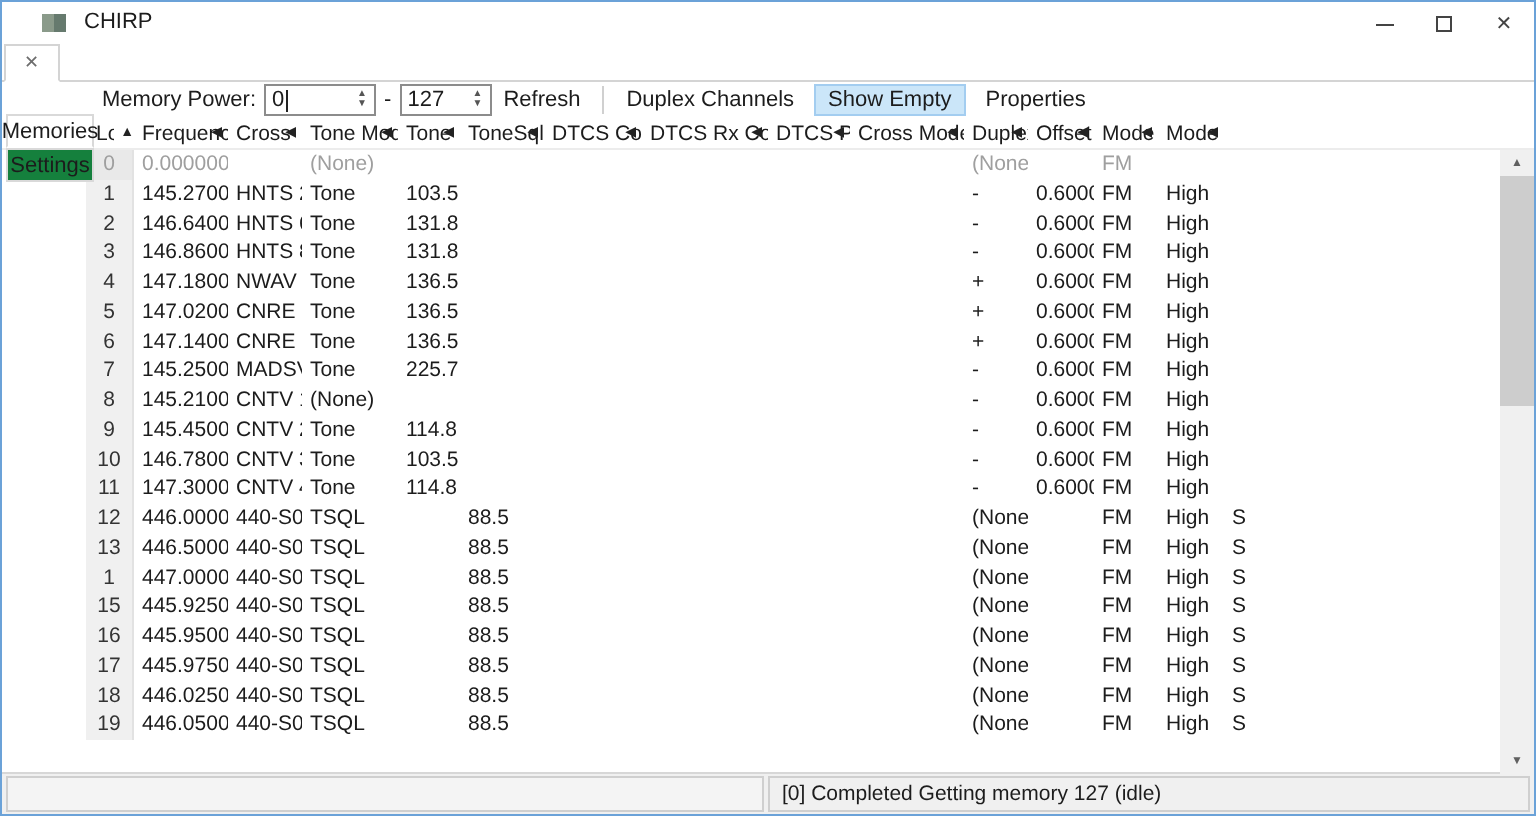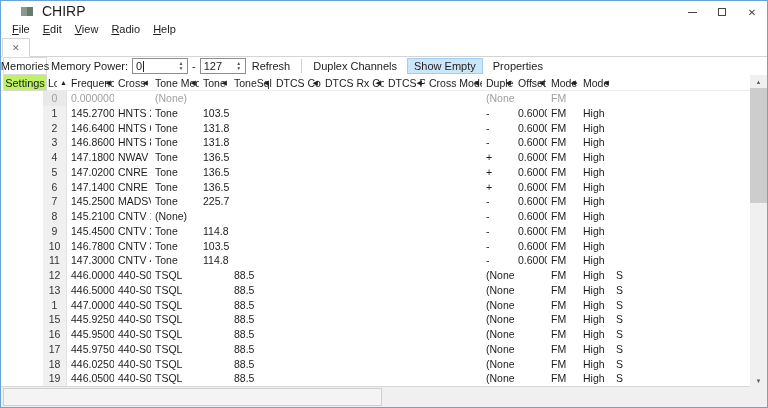--- a/index.html
+++ b/index.html
@@ -6,21 +6,21 @@
   *{box-sizing:border-box;}
   .window{
     width:768px;height:408px;background:#fff;position:relative;
     border:1px solid var(--window-border,#6ba2d8);
     font-family:"Liberation Sans","DejaVu Sans",sans-serif;
     color:#1c1c1c;display:flex;flex-direction:column;overflow:hidden;
   }
   
   .titlebar{height:20px;flex:0 0 20px;display:flex;align-items:center;padding-left:10px;position:relative;}
   .app-icon{width:12px;height:9px;margin-left:10px;margin-right:9px;display:inline-block;}
-  .title-text{font-size:14px;}
+  .title-text{font-size:11px;}
   .win-controls{position:absolute;right:0;top:0;height:22px;display:flex;}
   .win-btn{width:30px;height:22px;display:flex;align-items:center;justify-content:center;color:#444;font-size:10px;}
   .max-glyph{width:8px;height:8px;border:1px solid #444;display:inline-block;}
   .min-glyph{width:9px;height:1px;background:#444;display:inline-block;}
   
   .menubar{height:16px;flex:0 0 16px;display:flex;align-items:center;padding-left:8px;font-size:11px;}
   .menu-item{padding:0 3px;margin-right:7px;}
   .menu-item u{text-decoration:underline;}
   
   .tabbar{height:20px;flex:0 0 20px;display:flex;align-items:flex-end;padding-left:1px;border-bottom:1px solid #d4d4d4;}
@@ -36,21 +36,21 @@
   .spin-arrows{width:12px;display:flex;flex-direction:column;align-items:center;justify-content:center;line-height:4px;}
   .spin-arrows span{font-size:5px;color:#555;display:block;height:5px;}
   .flatbtn{padding:0 6px;}
   .tb-sep{width:1px;height:14px;background:#d0d0d0;margin:0 5px;}
   .toggle-on{background:var(--show-empty-active-bg,#cbe6f9);border:1px solid var(--show-empty-active-border,#a3cdf0);
     padding:1px 6px;margin:0 4px;}
   
   .side-tabs{position:absolute;left:0;top:56px;width:46px;z-index:5;font-size:11px;}
   .side-tab{height:17px;display:flex;align-items:center;justify-content:center;border:1px solid #d9d9d9;margin-left:2px;}
   .side-tab.sel{background:#fff;border-bottom-color:#fff;}
-  .side-tab.unsel{background:#bef264;}
+  .side-tab.unsel{background:#15803d;}
   
   .grid-header{height:16px;flex:0 0 16px;display:flex;align-items:center;padding-left:42px;
     border-bottom:1px solid #ececec;font-size:10.5px;position:relative;}
   .h-cell{height:16px;display:flex;align-items:center;padding-left:4px;position:relative;flex:0 0 auto;}
   .h-cell .h-label{white-space:nowrap;overflow:hidden;}
   .col-arrow{position:absolute;right:3px;top:4px;font-size:7px;color:#222;line-height:8px;}
   .sort-asc{font-size:7px;color:#222;margin-left:3px;}
   .h-loc{width:24px;padding-left:5px;}
   
   .grid-body{flex:1 1 auto;overflow:hidden;position:relative;font-size:10.5px;}
@@ -88,27 +88,20 @@
         </div>
       <div class="win-btn">
           <span class="max-glyph"></span>
         </div>
       <div class="win-btn">
           <span>✕</span>
         </div>
     </div>
   </div>
 
-  <div class="menubar">
-      <span class="menu-item"><u>F</u>ile</span>
-      <span class="menu-item"><u>E</u>dit</span>
-      <span class="menu-item"><u>V</u>iew</span>
-      <span class="menu-item"><u>R</u>adio</span>
-      <span class="menu-item"><u>H</u>elp</span>
-    </div>
 
   <div class="tabbar">
     <div class="doc-tab">
       <span class="tab-close">✕</span>
     </div>
   </div>
 
   <div class="side-tabs">
     <div class="side-tab sel">Memories</div>
     <div class="side-tab unsel">Settings</div>
@@ -548,15 +541,18 @@
   <div class="vscroll">
     <div class="sb-arrow">▲</div>
     <div class="sb-track">
       <div class="sb-thumb"></div>
     </div>
     <div class="sb-arrow">▼</div>
   </div>
 
   <div class="statusbar">
     <div class="sb-panel-left"></div>
+    <div class="sb-panel-right">
+      <span>[0] Completed Getting memory 127 (idle)</span>
+    </div>
   </div>
 
 </div>
 
 </body></html>

